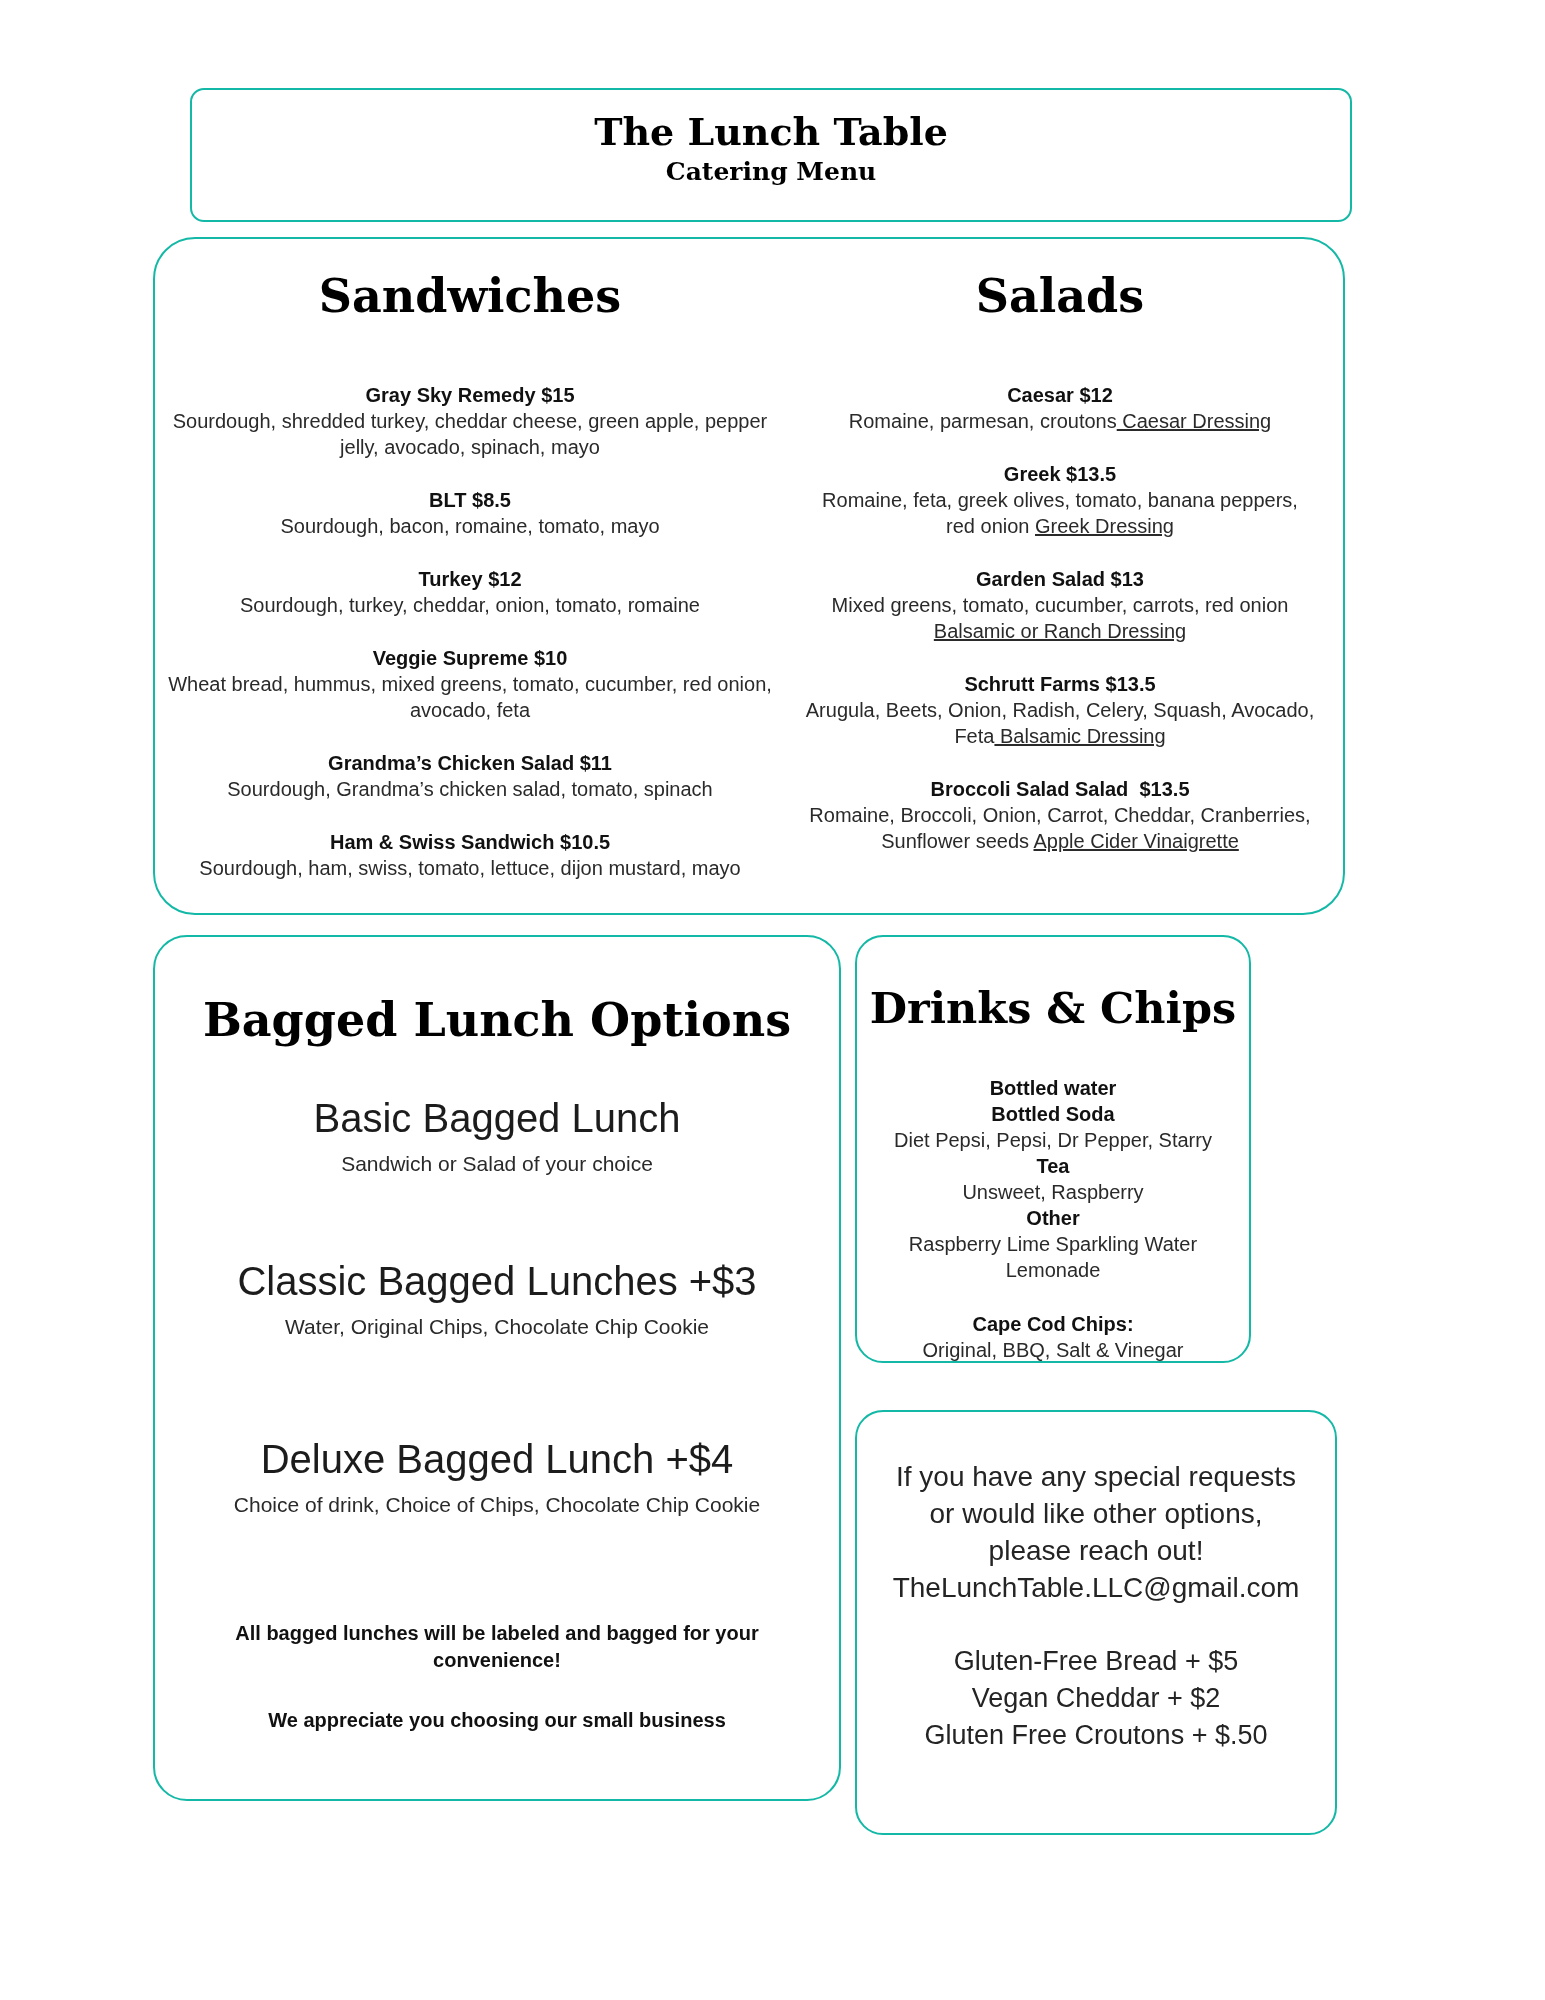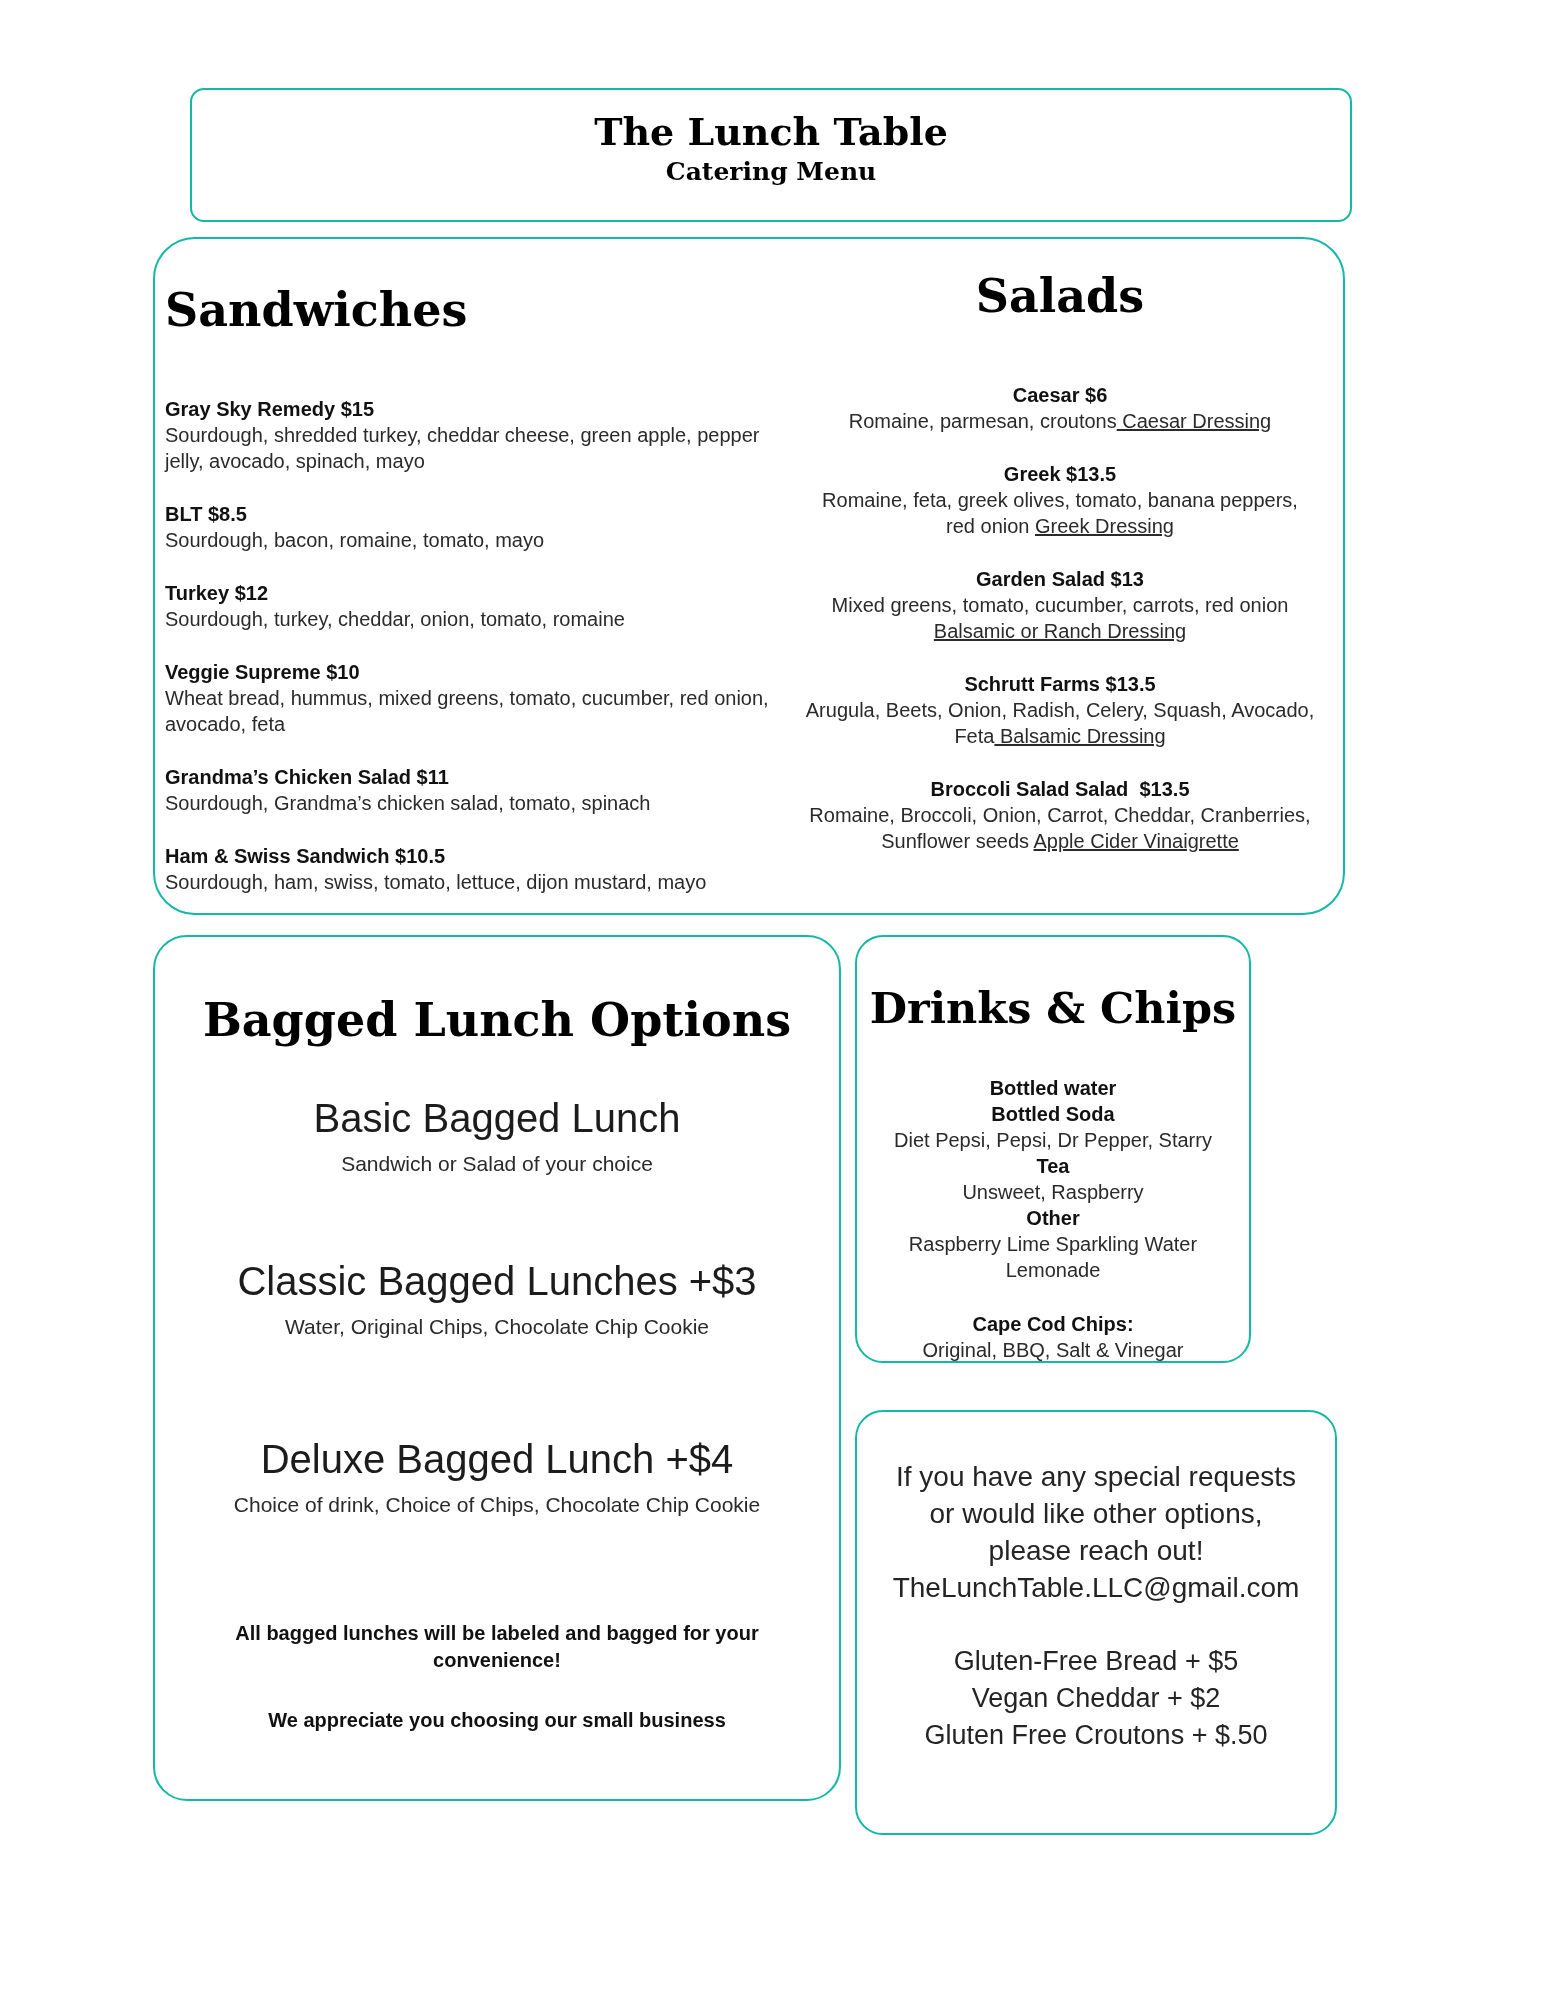--- a/index.html
+++ b/index.html
@@ -10,21 +10,21 @@
   .card{position:absolute;border:2px solid #14b8a6;background:#fff;box-sizing:border-box;}
 
   
   .title-card{left:190px;top:88px;width:1162px;height:134px;border-radius:14px;text-align:center;}
   .title-main{font-family:"DejaVu Serif",serif;font-weight:700;font-size:38px;line-height:1.15;margin-top:20px;color:#000;}
   .title-sub{font-family:"DejaVu Serif",serif;font-weight:700;font-size:25px;line-height:1.2;margin-top:3px;color:#000;}
 
   
   .main-card{left:153px;top:237px;width:1192px;height:678px;border-radius:42px;}
   .section-heading{font-family:"DejaVu Serif",serif;font-weight:700;font-size:46px;line-height:1.2;color:#000;}
-  .col-sand{position:absolute;left:10px;top:44px;width:610px;text-align:left;}
+  .col-sand{position:absolute;left:10px;top:30px;width:610px;text-align:center;}
   .col-salad{position:absolute;left:650px;top:30px;width:510px;text-align:center;}
   .col-sand .section-heading,.col-salad .section-heading{margin-bottom:58px;}
   .menu-item{margin-bottom:27px;font-size:20px;line-height:26px;}
   .item-name{font-weight:700;white-space:pre-wrap;color:#111;}
   .item-desc{color:#2a2a2a;}
   .u{text-decoration:underline;}
 
   
   .bagged-card{left:153px;top:935px;width:688px;height:866px;border-radius:34px;text-align:center;}
   .bagged-heading{font-family:"DejaVu Serif",serif;font-weight:700;font-size:46px;line-height:1.2;padding-top:56px;color:#000;}
@@ -85,21 +85,21 @@
     <div class="menu-item">
       <div class="item-name">Ham &amp; Swiss Sandwich $10.5</div>
       <div class="item-desc">Sourdough, ham, swiss, tomato, lettuce, dijon mustard, mayo</div>
     </div>
   </div>
 
   <div class="col-salad">
     <div class="section-heading">Salads</div>
 
     <div class="menu-item">
-      <div class="item-name">Caesar $6</div>
+      <div class="item-name">Caesar $12</div>
       <div class="item-desc"><span>Romaine, parmesan, croutons</span><span class="u"> Caesar Dressing</span></div>
     </div>
     <div class="menu-item">
       <div class="item-name">Greek $13.5</div>
       <div class="item-desc"><span>Romaine, feta, greek olives, tomato, banana peppers, red onion </span><span class="u">Greek Dressing</span></div>
     </div>
     <div class="menu-item">
       <div class="item-name">Garden Salad $13</div>
       <div class="item-desc"><span>Mixed greens, tomato, cucumber, carrots, red onion </span><span class="u">Balsamic or Ranch Dressing</span></div>
     </div>

